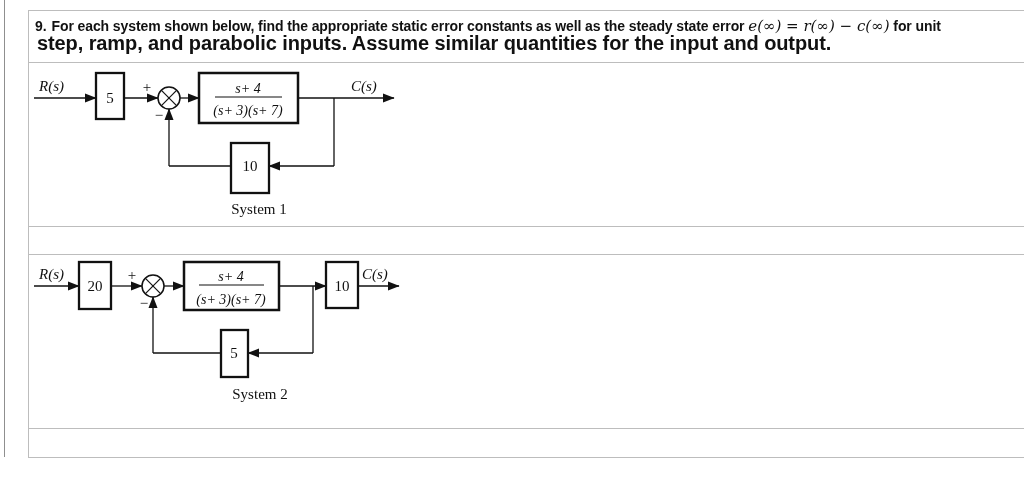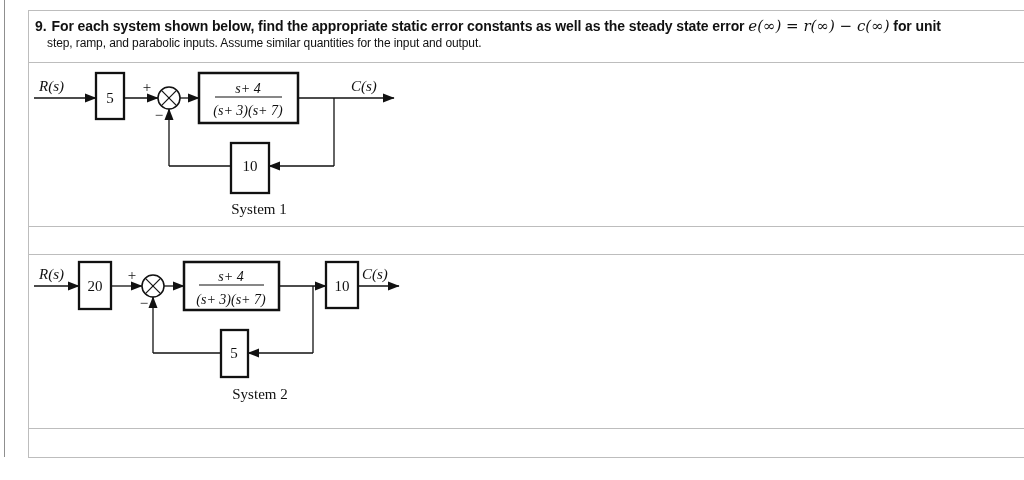--- a/index.html
+++ b/index.html
@@ -19,21 +19,21 @@
   .row-gap1  { height:28px; }
   .row-sys2  { height:174px; }
   .row-gap2  { height:29px; }
 
   .p-line1 { font-weight:bold; font-size:14px; white-space:nowrap; line-height:18px; letter-spacing:-0.1px; }
   .p-num { margin-right:5px; }
   .p-math {
     font-family:"DejaVu Serif", serif; font-style:italic; font-weight:normal;
     font-size:15px; letter-spacing:0;
   }
-  .p-line2 { font-weight:normal; font-size:12px; line-height:17px; margin-left:12px; white-space:nowrap; letter-spacing:-0.1px; }
+  .p-line2 { font-weight:bold; font-size:20px; line-height:17px; margin-left:2px; white-space:nowrap; letter-spacing:-0.1px; }
 
   svg { display:block; }
   .ln   { stroke:#111; stroke-width:1.3; fill:none; }
   .blk  { stroke:#111; stroke-width:2.3; fill:#fff; }
   .tfb  { stroke:#111; stroke-width:2.5; fill:#fff; }
   .circ { stroke:#111; stroke-width:1.5; fill:#fff; }
   .xln  { stroke:#111; stroke-width:1.2; fill:none; }
   .dt   { font-family:"Liberation Serif", serif; font-size:15px; fill:#111; }
   .it   { font-style:italic; }
   .mid  { text-anchor:middle; }

